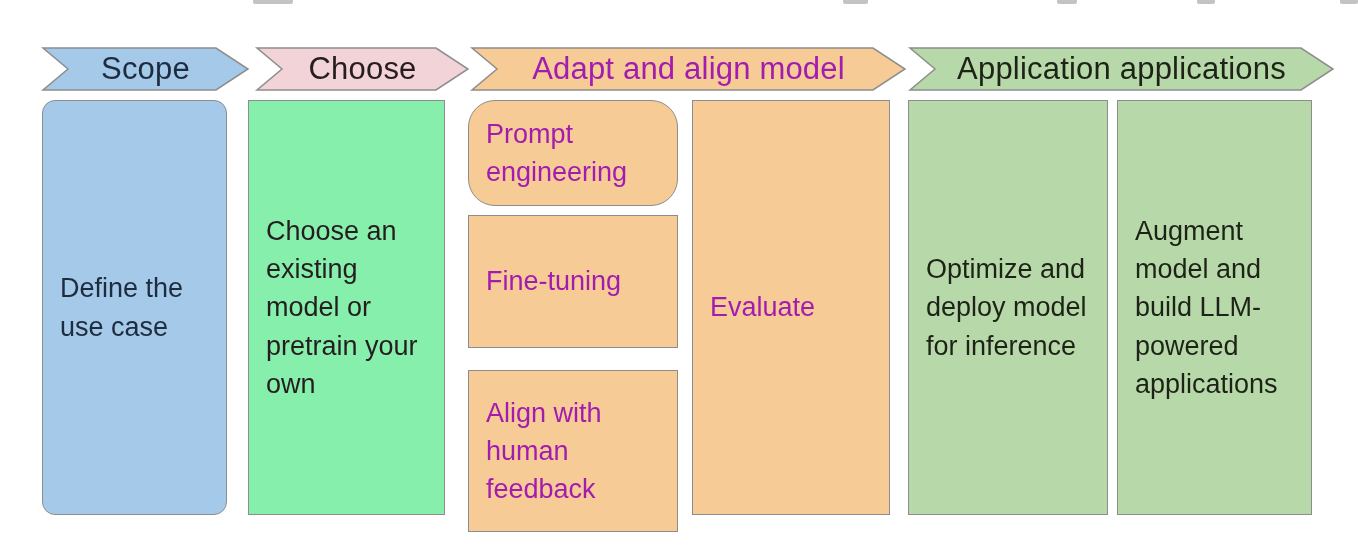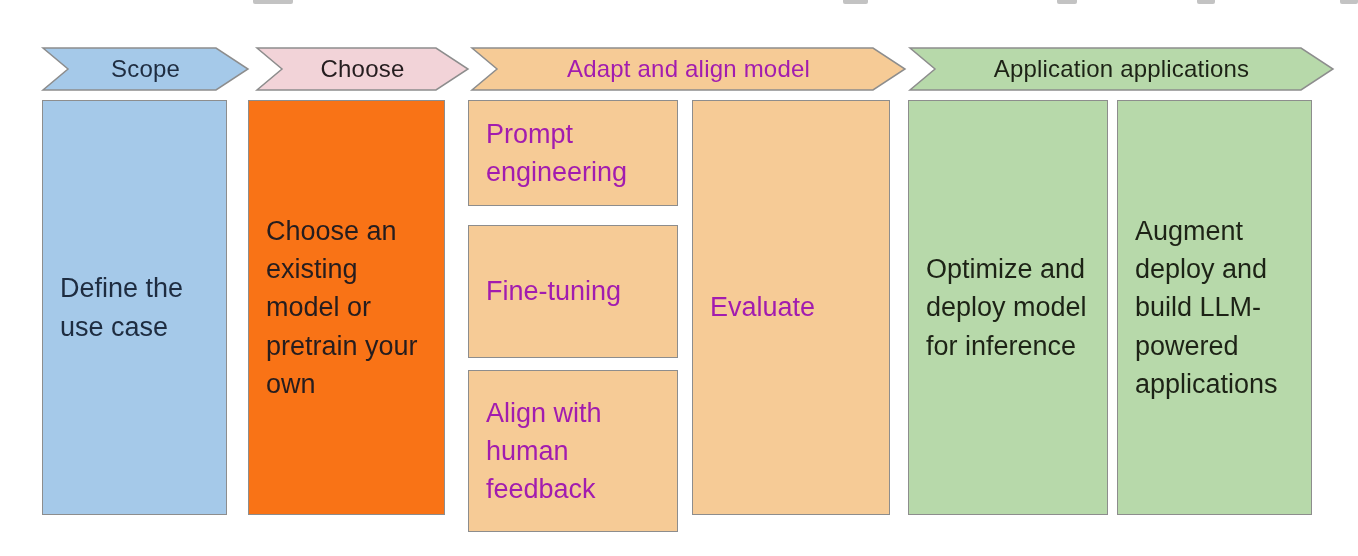--- a/index.html
+++ b/index.html
@@ -12,48 +12,48 @@
   }
   
   .remnant{position:absolute;top:0;height:4px;background:#7a7a7a;opacity:.45;border-radius:0 0 2px 2px;}
 
   
   .arrow{position:absolute;top:48px;height:42px;}
   .arrow svg{position:absolute;left:0;top:0;width:100%;height:100%;overflow:visible;display:block;}
   .arrow .label{
     position:absolute;inset:0;
     display:flex;align-items:center;justify-content:center;
-    font-size:24px;letter-spacing:.2px;
+    font-size:31px;letter-spacing:.2px;
   }
   #arrow-scope {left:43px; width:205px;}
   #arrow-select{left:257px;width:211px;}
   #arrow-adapt {left:472px;width:433px;}
   #arrow-app   {left:910px;width:423px;}
 
   
   .box{
     position:absolute;
     box-sizing:border-box;
     border:1.5px solid #8d8d8d;
     display:flex;align-items:center;
     font-size:27px;line-height:1.42;
     padding:8px 8px 8px 17px;
   }
   #box-define  {left:42px;  top:100px; width:185px; height:415px;}
   #box-choose  {left:248px; top:100px; width:197px; height:415px;}
-  #box-prompt  {left:468px; top:100px; width:210px; height:106px;}
-  #box-finetune{left:468px; top:225px; width:210px; height:133px;}
+  #box-prompt  {left:468px; top:100px; width:210px; height:106px;border-radius:27px;}
+  #box-finetune{left:468px; top:215px; width:210px; height:133px;}
   #box-align   {left:468px; top:370px; width:210px; height:162px;}
   #box-evaluate{left:692px; top:100px; width:198px; height:415px;}
   #box-optimize{left:908px; top:100px; width:200px; height:415px;}
   #box-augment {left:1117px;top:100px; width:195px; height:415px;}
 
   
-  .f-scope {background:#a5c9e9;}
-  .f-select{background:#f97316;}
+  .f-scope {background:#a5c9e9;border-radius:13px;}
+  .f-select{background:#86efac;}
   .f-adapt {background:#f6cb96;}
   .f-app   {background:#b7d9aa;}
   .t-scope {color:#1e2c40;}
   .t-select{color:#251d1f;}
   .t-adapt {color:#a21caf;}
   .t-app   {color:#1d2316;}
 </style>
 </head>
 <body>
 
@@ -115,16 +115,16 @@
 
   <div class="box f-adapt t-adapt" id="box-evaluate">
     <span>Evaluate</span>
   </div>
 
   <div class="box f-app t-app" id="box-optimize">
     <span>Optimize and deploy model for inference</span>
   </div>
 
   <div class="box f-app t-app" id="box-augment">
-    <span>Augment deploy and build LLM-powered applications</span>
+    <span>Augment model and build LLM-powered applications</span>
   </div>
 
 </div>
 
 </body></html>

